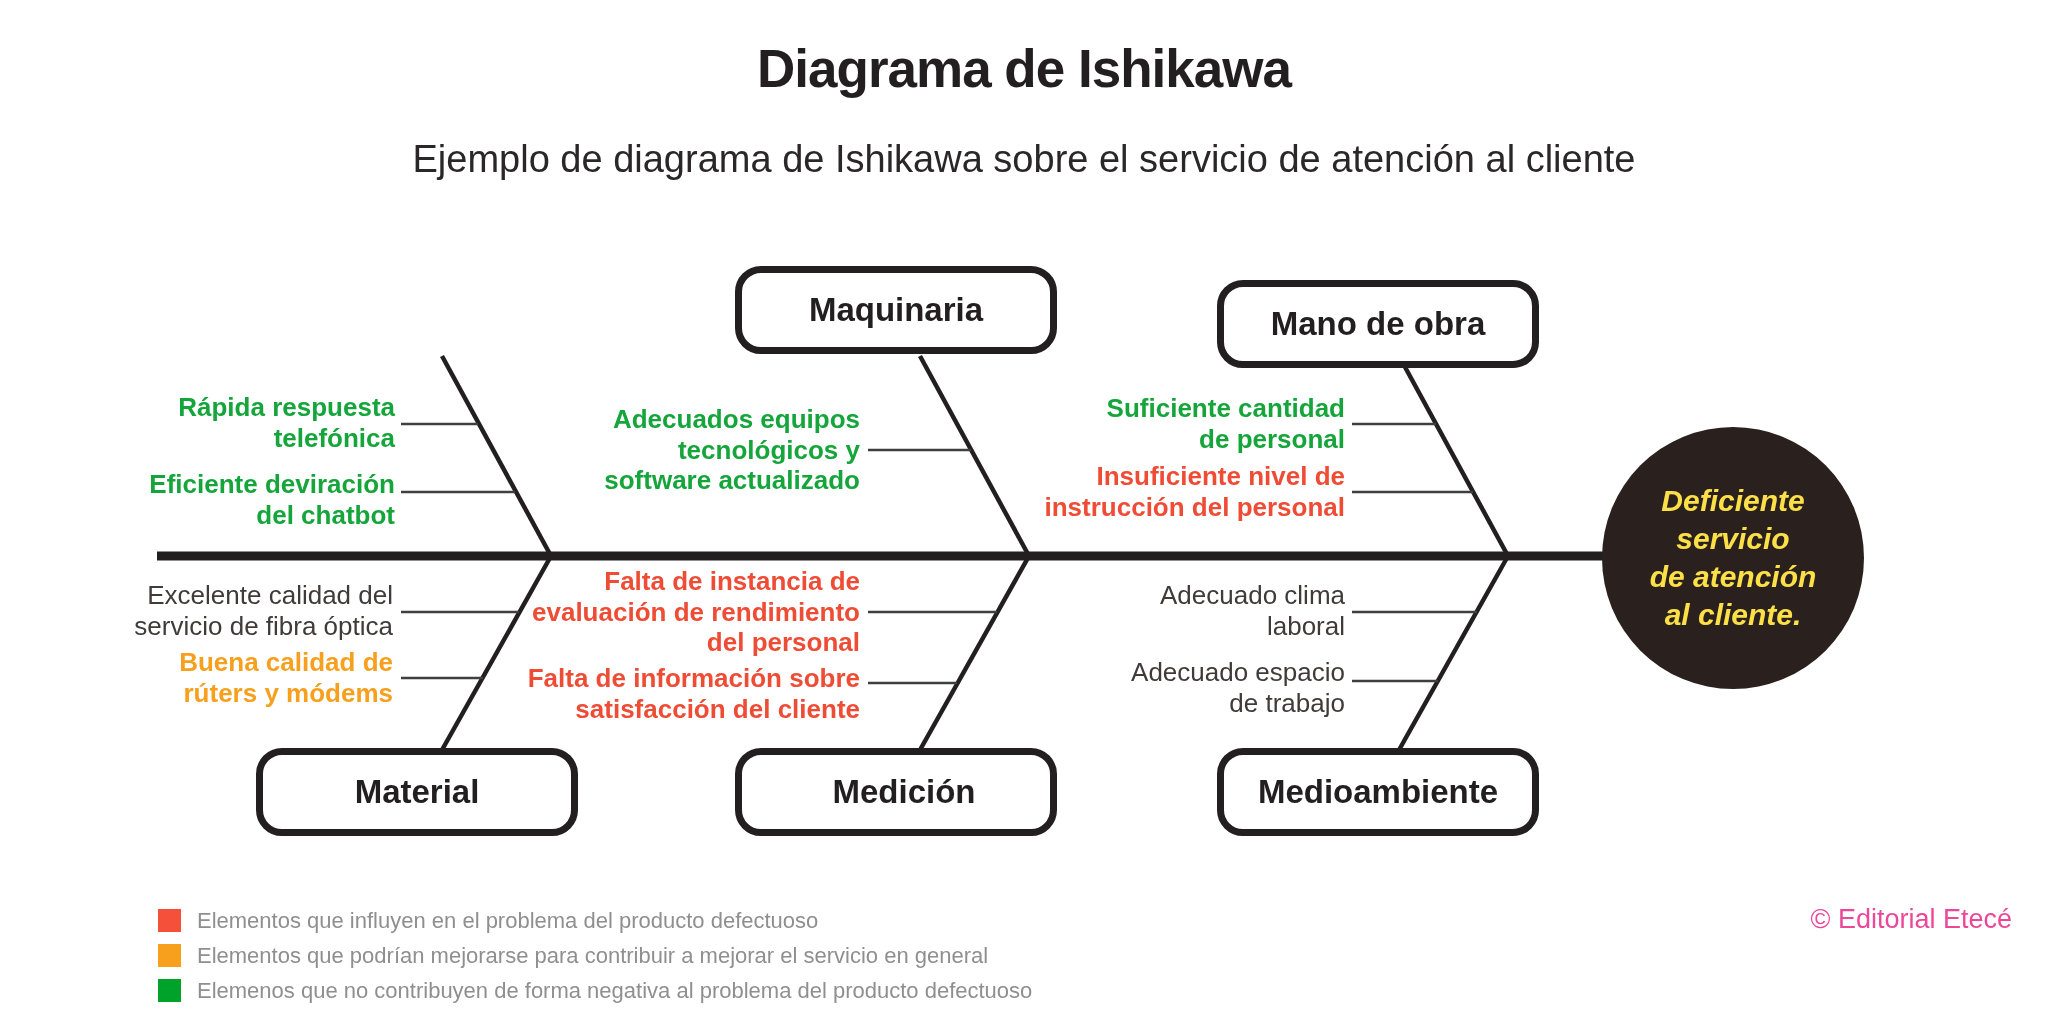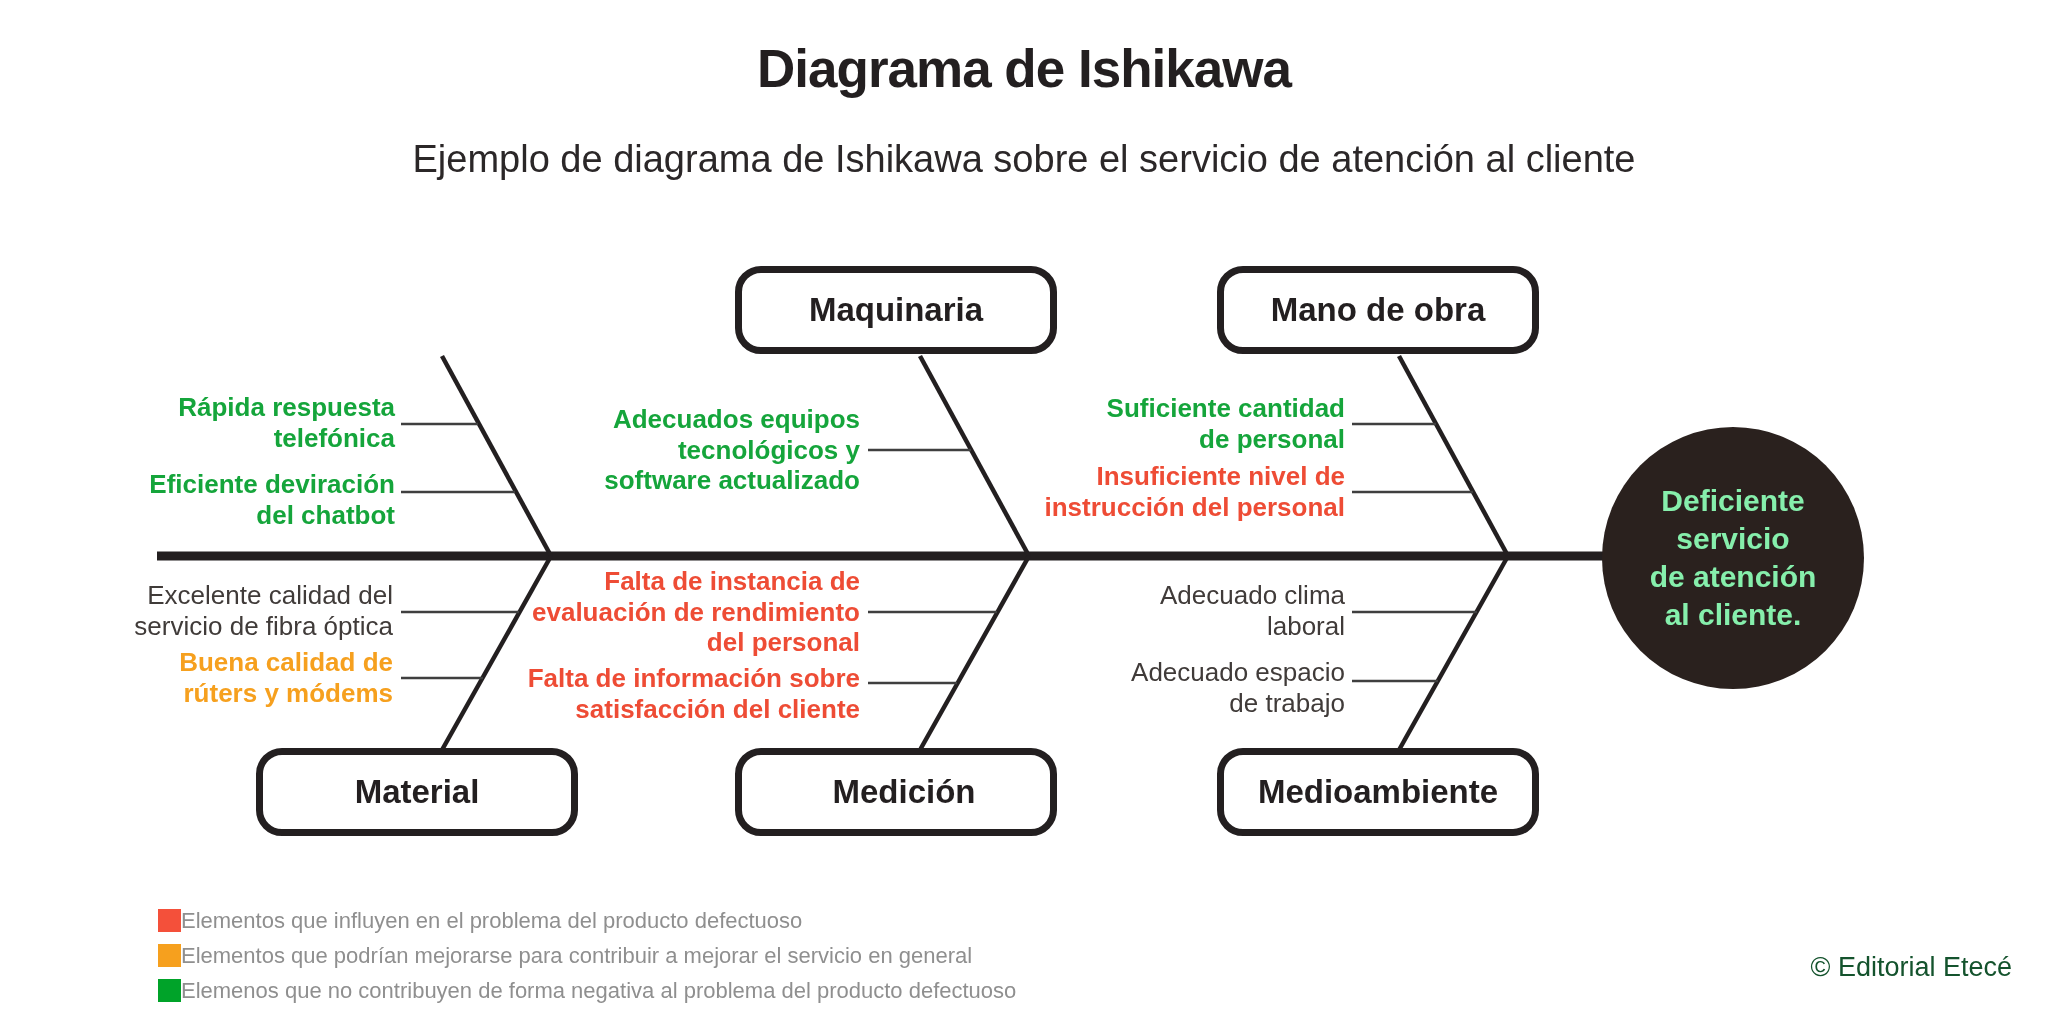--- a/index.html
+++ b/index.html
@@ -17,31 +17,31 @@
     font-size:38px;font-weight:400;color:#2b2728;z-index:2;margin-top:20px;
   }
   .cat-box{
     position:absolute;width:322px;height:88px;box-sizing:border-box;z-index:3;
     border:7px solid #231f20;border-radius:26px;background:#ffffff;
     display:flex;align-items:center;justify-content:center;
     font-size:33px;font-weight:700;color:#231f20;
   }
   .box-metodo{left:256px;top:266px;}
   .box-maquinaria{left:735px;top:266px;}
-  .box-mano{left:1217px;top:266px;}
+  .box-mano{left:1217px;top:280px;}
   .box-material{left:256px;top:748px;}
   .box-medicion{left:735px;top:748px;padding-left:16px;}
   .box-medioambiente{left:1217px;top:748px;}
   .problem-circle{
     position:absolute;left:1602px;top:427px;width:262px;height:262px;z-index:3;
     border-radius:50%;background:#2a211e;display:flex;align-items:center;justify-content:center;
   }
   .problem-label{
-    color:#86efac;font-size:30px;font-weight:700;line-height:1.26;
-    text-align:center;white-space:pre-line;
+    color:#fde047;font-size:30px;font-weight:700;line-height:1.26;
+    text-align:center;white-space:pre-line;font-style:italic;
   }
   .cause{
     position:absolute;z-index:2;text-align:right;white-space:pre-line;
     font-size:26px;line-height:1.18;font-weight:700;
   }
   .cause.green{color:#15a53b;}
   .cause.red{color:#ee4c35;}
   .cause.orange{color:#f6a01e;}
   .cause.neutral{color:#403b39;font-weight:400;}
   .c0{right:1653px;top:392px;}
@@ -49,29 +49,29 @@
   .c2{right:1188px;top:404px;}
   .c3{right:703px;top:393px;}
   .c4{right:703px;top:461px;}
   .c5{right:1655px;top:580px;}
   .c6{right:1655px;top:647px;}
   .c7{right:1188px;top:566px;}
   .c8{right:1188px;top:663px;}
   .c9{right:703px;top:580px;}
   .c10{right:703px;top:657px;}
   .legend{position:absolute;left:158px;top:903px;z-index:2;}
-  .legend-row{display:flex;align-items:center;height:35px;}
+  .legend-row{display:flex;align-items:center;gap:16px;height:35px;}
   .sq{width:23px;height:23px;flex:0 0 auto;}
   .sq-red{background:#f4503a;}
   .sq-orange{background:#f6a01e;}
   .sq-green{background:#00a329;}
   .legend-label{font-size:22px;color:#8f8f8f;}
   .copyright{
-    position:absolute;right:36px;top:952px;z-index:2;
-    font-size:27px;color:#14532d;font-weight:400;
+    position:absolute;right:36px;top:904px;z-index:2;
+    font-size:27px;color:#ec4899;font-weight:400;
   }
 </style>
 </head>
 <body>
 
 <div class="stage">
 
   <svg class="lines" width="2048" height="1024" viewBox="0 0 2048 1024">
 
     <line x1="157" y1="556" x2="1640" y2="556" stroke="#231f20" stroke-width="9"></line>

